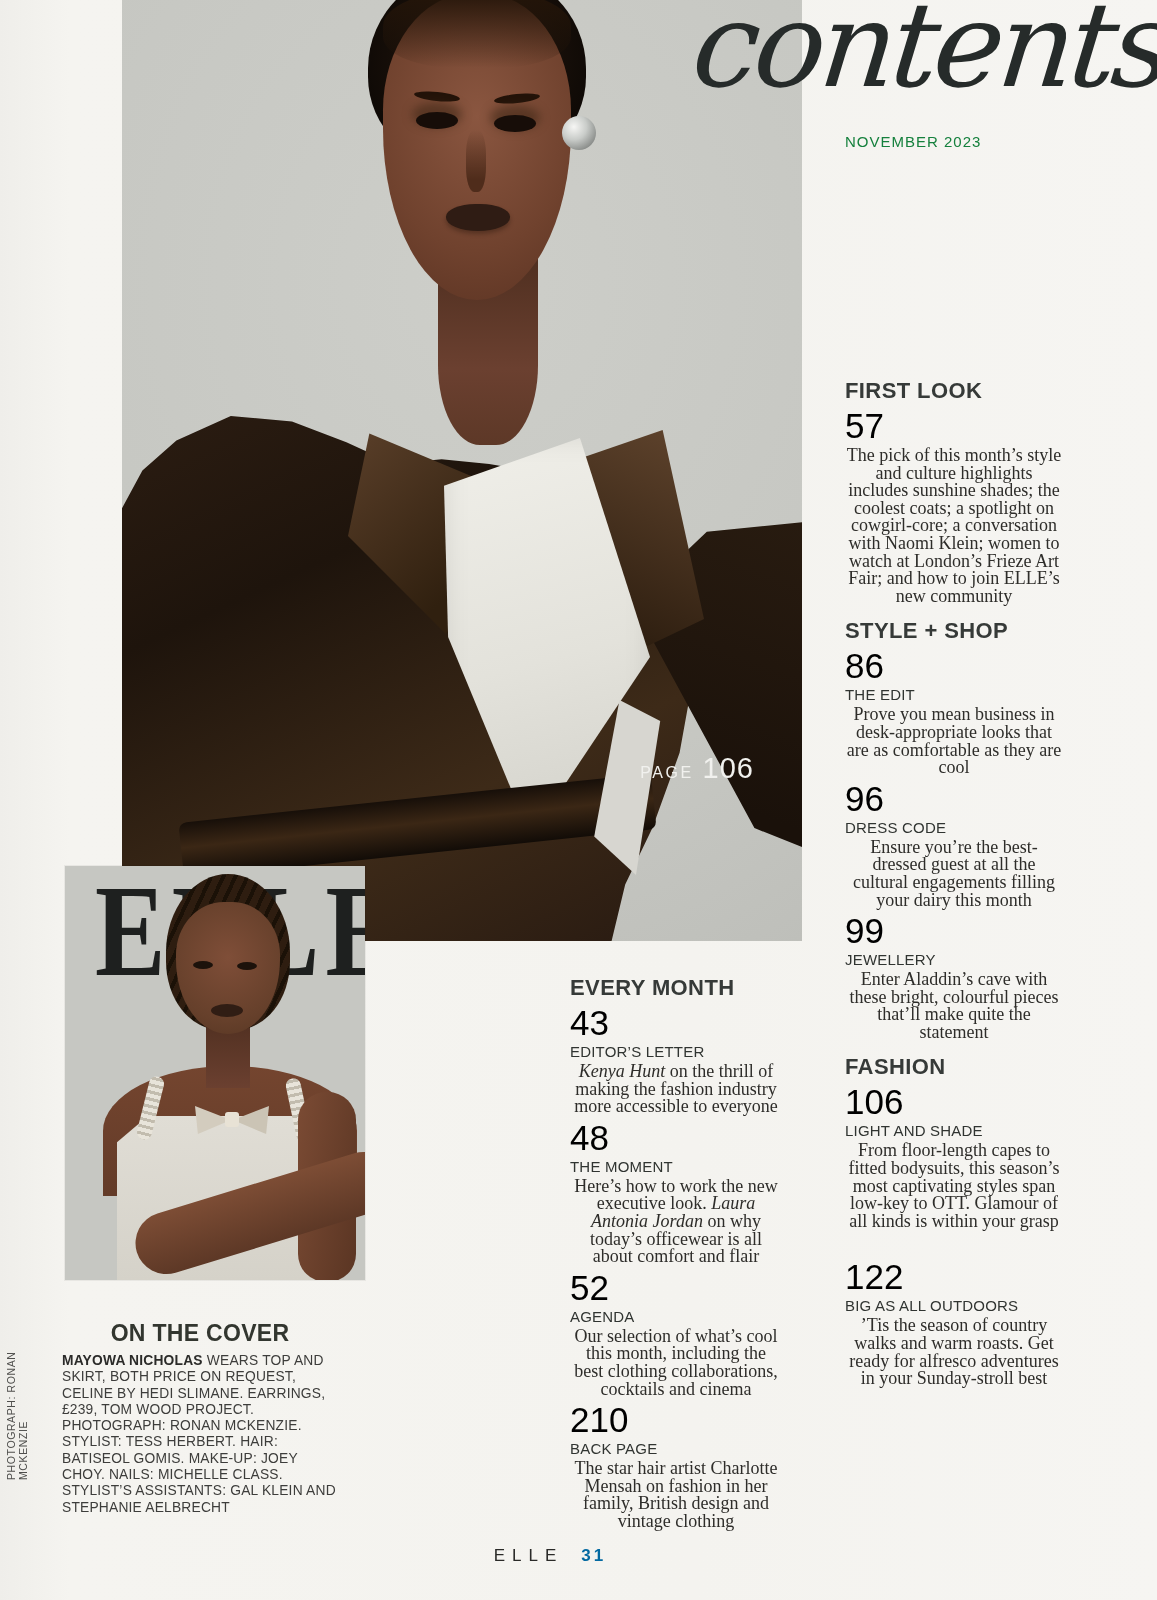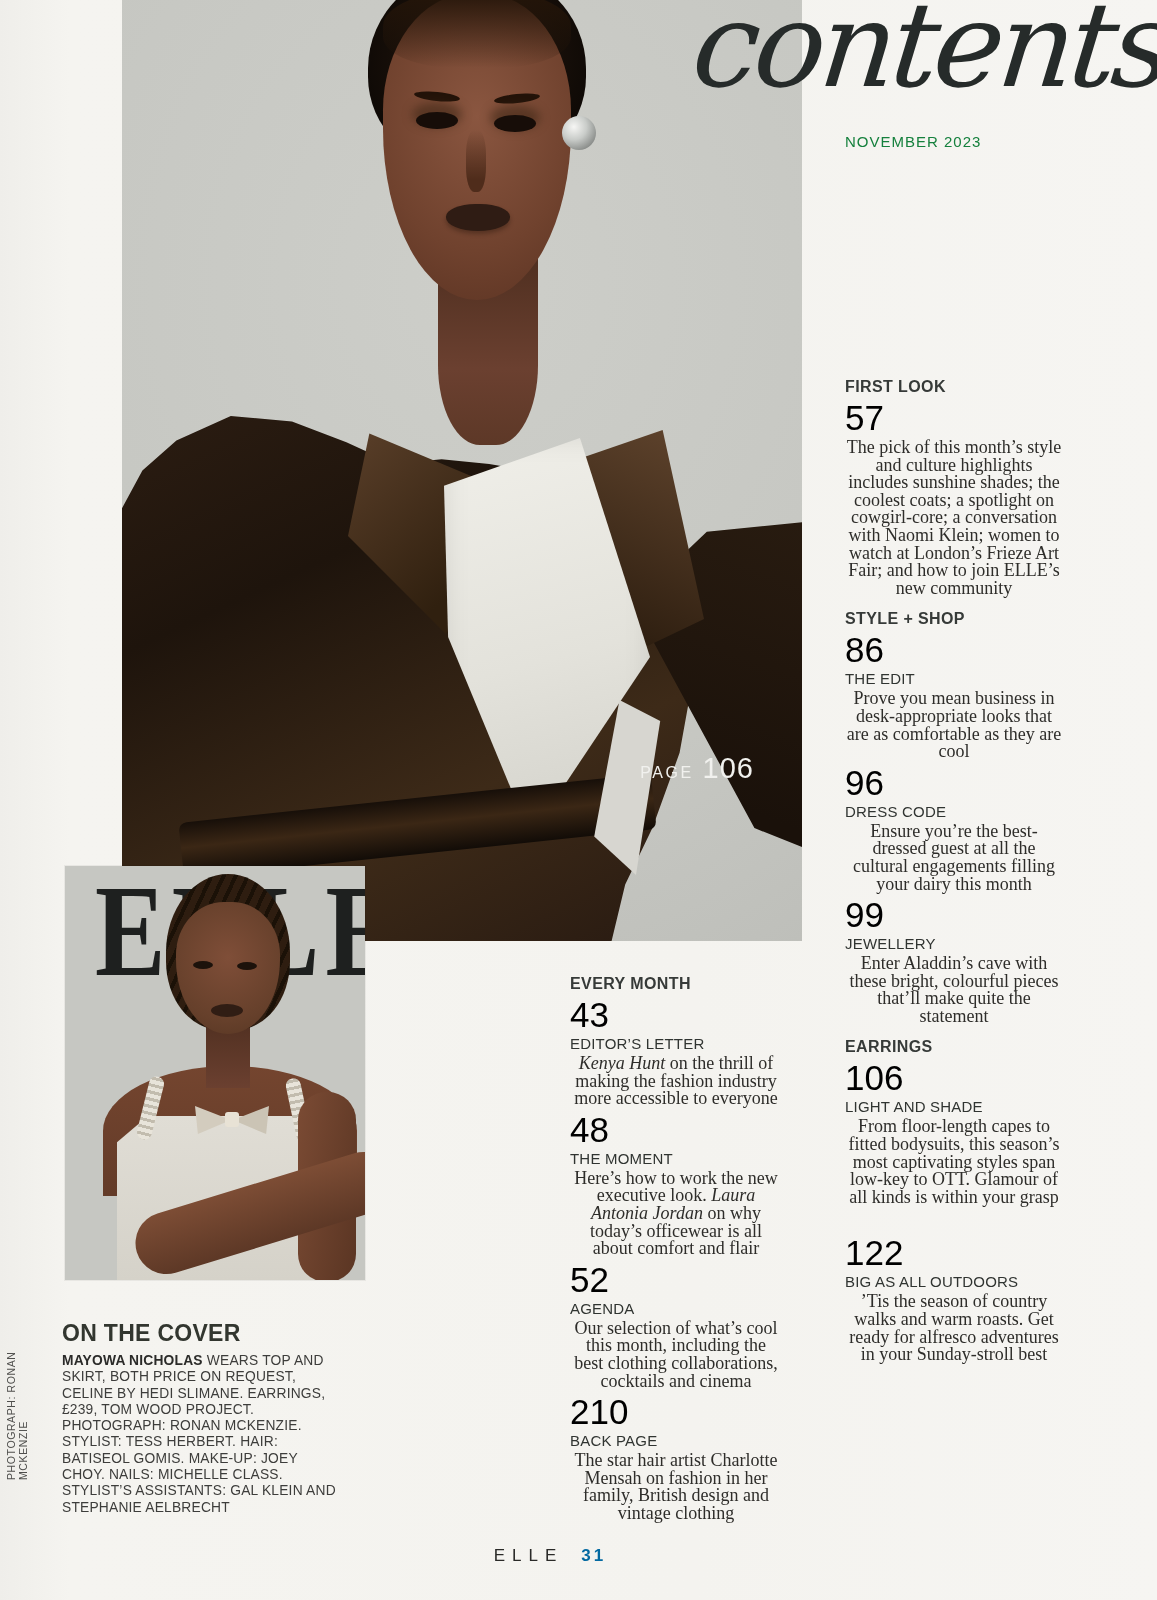--- a/index.html
+++ b/index.html
@@ -101,33 +101,33 @@
   .ct-bow-knot{ left:160px; top:246px; width:14px; height:15px; background:#e8e2d5; border-radius:3px; }
   .ct-arm-v{ left:233px; top:226px; width:58px; height:190px; border-radius:28px;
     background:linear-gradient(100deg,#7b4b34,#5a3523); }
   .ct-arm-d{ left:66px; top:316px; width:268px; height:62px; border-radius:32px;
     transform:rotate(-17deg); background:linear-gradient(#7d4d35,#5d3826); }
 
   
   .toc-col{ display:block; }
   #col-middle{ left:570px; top:975px; width:212px; }
   #col-right{ left:845px; top:378px; width:218px; }
-  .toc-heading{ font-weight:700; font-size:16px; letter-spacing:.4px; color:#363a38; margin-bottom:2px; }
+  .toc-heading{ font-weight:700; font-size:22px; letter-spacing:.4px; color:#363a38; margin-bottom:2px; }
   .toc-section{ margin-bottom:13px; }
   .toc-num{ font-size:35px; line-height:37px; font-weight:400; color:#000000; margin-top:3px; }
   .toc-label{ font-size:15px; line-height:17px; letter-spacing:.2px; color:#303431; margin-top:2px; }
   .toc-label:empty{ display:none; }
   .toc-desc{ font-family:"Liberation Serif", serif; font-size:18px; line-height:17.6px;
     color:#2e2d2a; margin-top:3px;text-align:center; }
   .toc-desc .it{ font-style:italic; }
   .gap-lg{ margin-top:28px; }
 
   
   #on-the-cover{ left:62px; top:1320px; width:276px; }
-  .otc-heading{ font-weight:700; font-size:23px; letter-spacing:.3px; color:#32362f; }
+  .otc-heading{ font-weight:700; font-size:23px; letter-spacing:.3px; color:#32362f;text-align:center; }
   .otc-credits{ margin-top:6px; font-size:13.8px; line-height:16.3px; letter-spacing:.2px; color:#3d3d3b; }
   .otc-credits .bd{ font-weight:700; color:#2b2b29; }
 
   
   #side-credit{ left:5px; top:1330px; height:150px;
     writing-mode:vertical-rl; transform:rotate(180deg);
     font-size:10.5px; letter-spacing:.6px; color:#4f4f4d; }
   #footer{ left:440px; top:1546px; width:220px; display:flex; justify-content:center;
     align-items:baseline; gap:18px; }
   .ft-brand{ font-size:17px; letter-spacing:7px; color:#2a2a28; }
@@ -232,21 +232,21 @@
       <div class="toc-desc"><span>Ensure you’re the best-dressed guest at all the cultural engagements filling your dairy this month</span></div>
     </div>
     <div class="toc-item">
       <div class="toc-num">99</div>
       <div class="toc-label">JEWELLERY</div>
       <div class="toc-desc"><span>Enter Aladdin’s cave with these bright, colourful pieces that’ll make quite the statement</span></div>
     </div>
   </div>
 
   <div class="toc-section">
-    <div class="toc-heading">EARRINGS</div>
+    <div class="toc-heading">FASHION</div>
     <div class="toc-item">
       <div class="toc-num">106</div>
       <div class="toc-label">LIGHT AND SHADE</div>
       <div class="toc-desc"><span>From floor-length capes to fitted bodysuits, this season’s most captivating styles span low-key to OTT. Glamour of all kinds is within your grasp</span></div>
     </div>
     <div class="toc-item gap-lg">
       <div class="toc-num">122</div>
       <div class="toc-label">BIG AS ALL OUTDOORS</div>
       <div class="toc-desc"><span>’Tis the season of country walks and warm roasts. Get ready for alfresco adventures in your Sunday-stroll best</span></div>
     </div>

